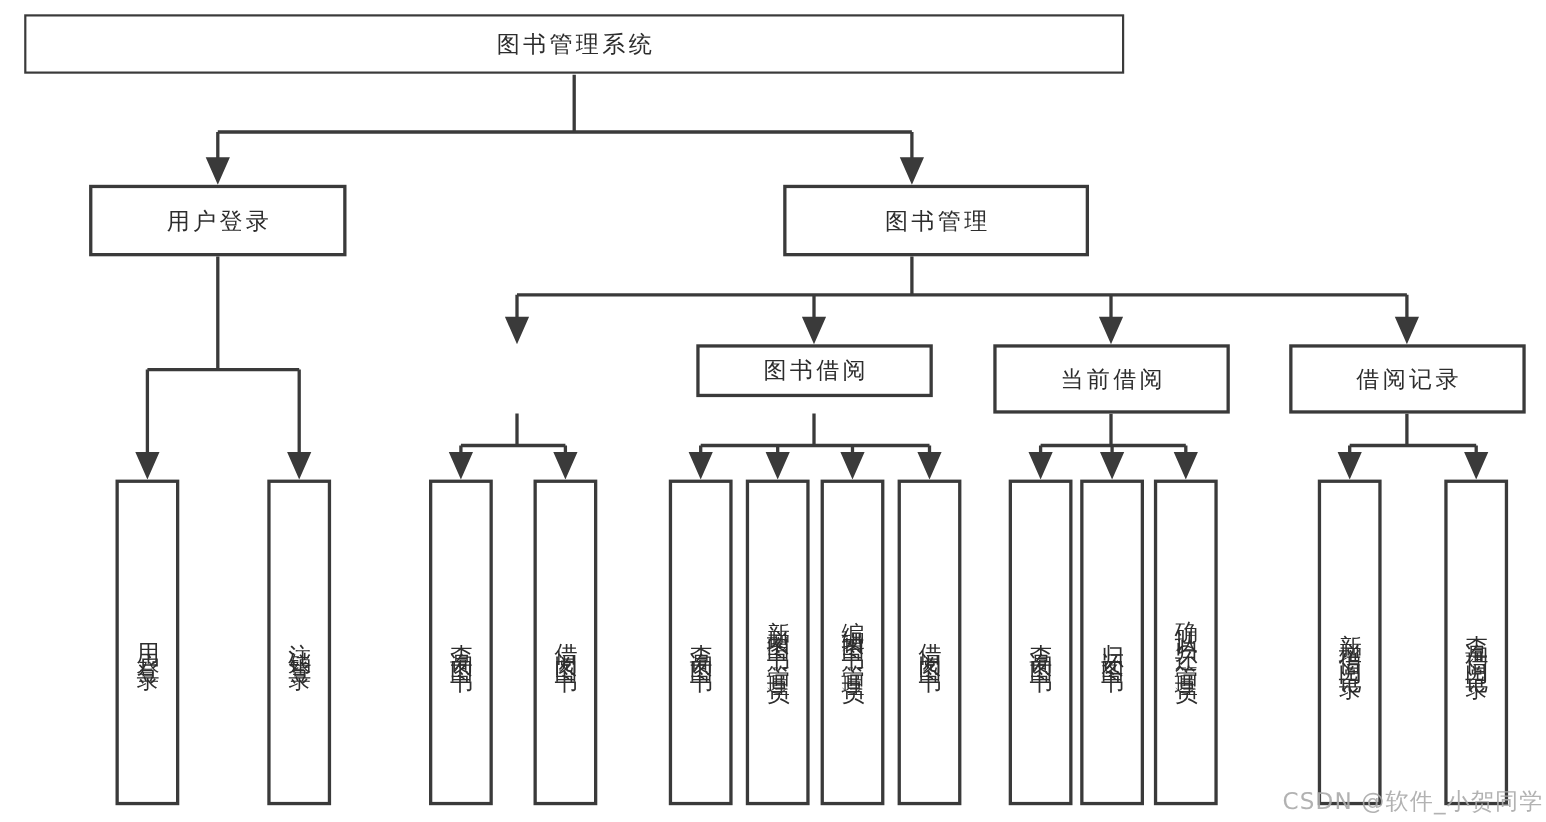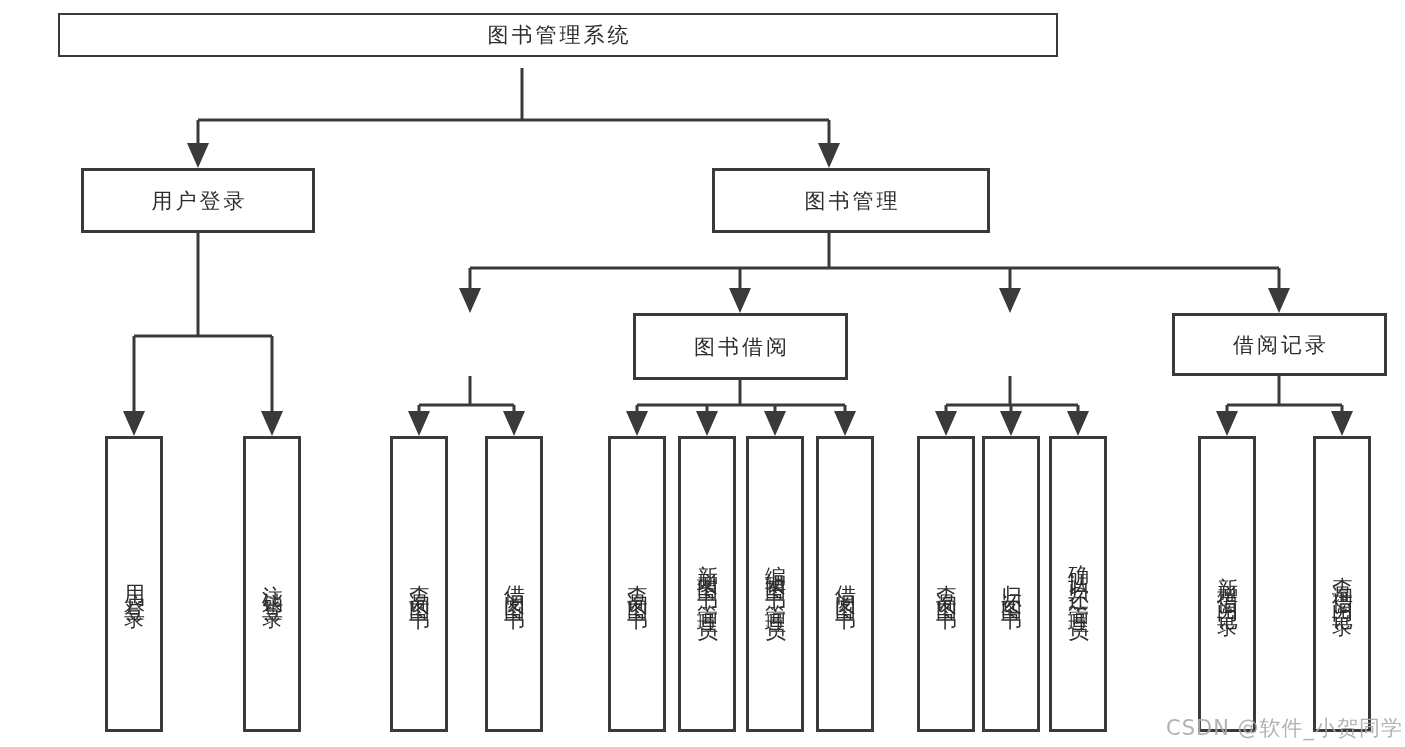--- a/index.html
+++ b/index.html
@@ -114,26 +114,27 @@
          M696 411 L718 411 L707 436 Z
          M764 411 L786 411 L775 436 Z
          M834 411 L856 411 L845 436 Z
          M935 411 L957 411 L946 436 Z
          M1000 411 L1022 411 L1011 436 Z
          M1067 411 L1089 411 L1078 436 Z
          M1216 411 L1238 411 L1227 436 Z
          M1331 411 L1353 411 L1342 436 Z"></path>
   </svg>
 
-  <div class="node root" style="left:22px; top:13px; width:1000px; height:44px;margin-left:36px;">图书管理系统</div>
+  <div class="node root" style="left:22px; top:13px; width:1000px; height:54px;">图书管理系统</div>
 
   <div class="node" style="left:81px; top:168px; width:234px; height:65px;">用户登录</div>
   <div class="node" style="left:712px; top:168px; width:278px; height:65px;">图书管理</div>
 
-  <div class="node" style="left:633px; top:313px; width:215px; height:67px;">图书借阅</div>
+  <div class="node" style="left:633px; top:313px; width:215px; height:48px;">图书借阅</div>
+  <div class="node" style="left:903px; top:313px; width:215px; height:63px;">当前借阅</div>
   <div class="node" style="left:1172px; top:313px; width:215px; height:63px;">借阅记录</div>
 
   <div class="leaf" style="left:105px;">
     <span>用户登录</span>
   </div>
   <div class="leaf" style="left:243px;">
     <span>注销登录</span>
   </div>
 
   <div class="leaf" style="left:390px;">

